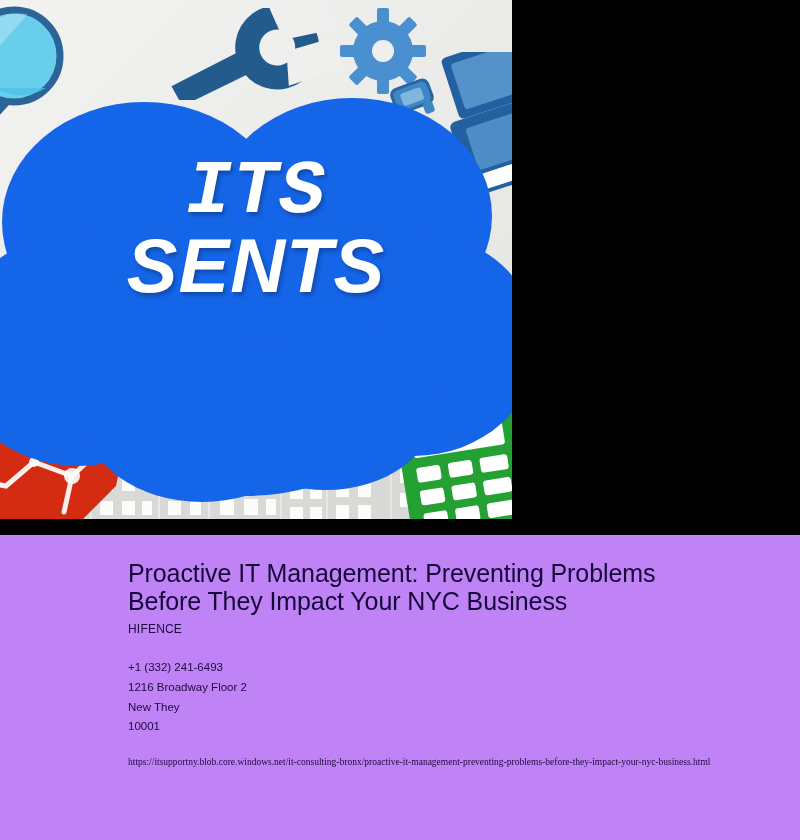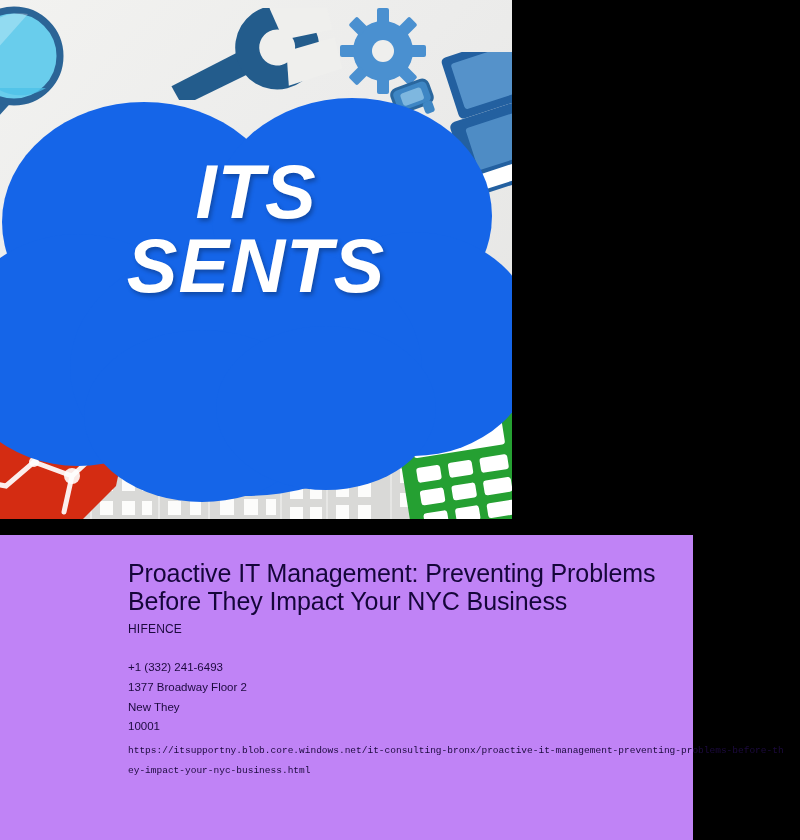--- a/index.html
+++ b/index.html
@@ -122,29 +122,29 @@
     text-align: center;
     color: #ffffff;
     font-family: "Liberation Sans", sans-serif;
     font-weight: bold;
     font-style: italic;
     letter-spacing: 1px;
     line-height: 0.98;
     text-shadow: 2px 3px 4px rgba(0,0,0,0.28);
     pointer-events: none;
   }
-  .cloud-text .l1 { display: block; font-size: 76px; }
+  .cloud-text .l1 { display: block; font-size: 76px; font-family: Liberation Mono, monospace; }
   .cloud-text .l2 { display: block; font-size: 76px; }
 
   
   .info-panel {
     position: absolute;
     left: 0;
     top: 535px;
-    width: 693px;
+    width: 800px;
     height: 305px;
     background: #c083f6;
   }
 
   .info-inner {
     position: absolute;
     left: 128px;
     top: 24px;
     width: 660px;
   }
@@ -173,22 +173,22 @@
     margin-top: 22px;
   }
   .contact-line {
     font-family: "Liberation Sans", sans-serif;
     font-size: 11.5px;
     color: #1c0a3e;
     line-height: 1.72;
   }
 
   .source-url {
-    margin-top: 4px;
-    font-family: Liberation Mono, monospace;
+    margin-top: 16px;
+    font-family: Liberation Serif, serif;
     font-size: 9.5px;
     color: #1c0a3e;
     line-height: 2.1;
     word-break: break-all;
     max-width: 665px;
   }
 </style>
 </head>
 <body>
 
@@ -390,21 +390,21 @@
 
   <div class="info-panel">
     <div class="info-inner">
 
       <h1 class="title">Proactive IT Management: Preventing Problems Before They Impact Your NYC Business</h1>
 
       <div class="brand">HIFENCE</div>
 
       <div class="contact">
         <div class="contact-line">+1 (332) 241-6493</div>
-        <div class="contact-line">1377 Broadway Floor 2</div>
+        <div class="contact-line">1216 Broadway Floor 2</div>
         <div class="contact-line">New They</div>
         <div class="contact-line">10001</div>
       </div>
 
       <div class="source-url">https://itsupportny.blob.core.windows.net/it-consulting-bronx/proactive-it-management-preventing-problems-before-they-impact-your-nyc-business.html</div>
     </div>
   </div>
 
 </div>
 

